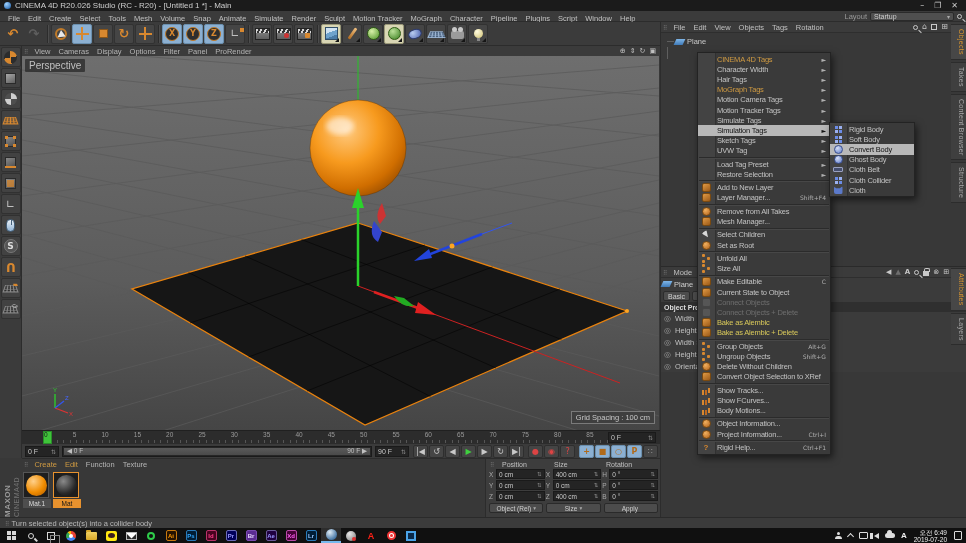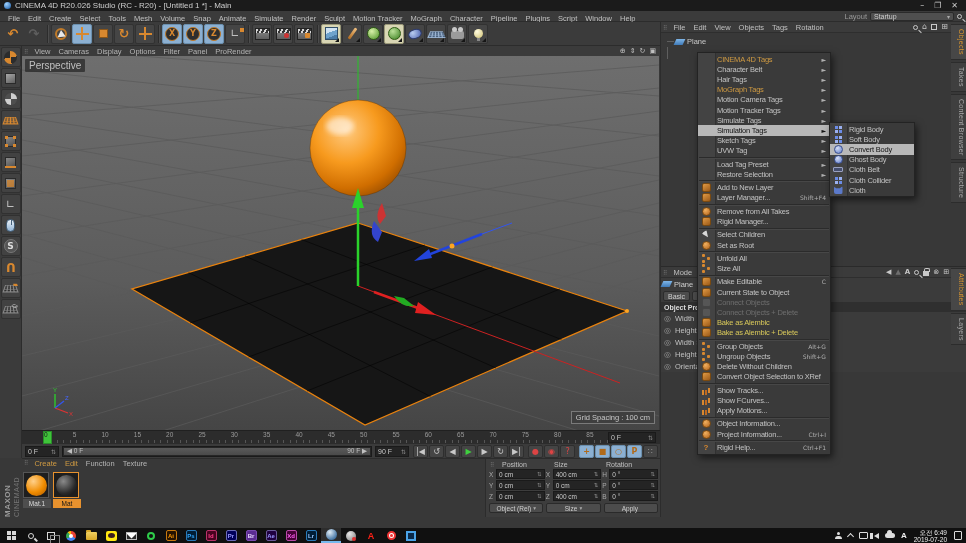--- a/index.html
+++ b/index.html
@@ -103,21 +103,21 @@
 .tpbtn.rec{color:#d44}
 .tpbtn.kf{background:#8cb0d2;border-color:#6a8fae;color:#b06a1a;font-weight:bold}
 .tpbtn.kfoff{color:#999}
 
 
 .branding{left:0;top:458px;width:22px;height:59px;background:#383838;display:flex;justify-content:center;gap:1px;padding-top:3px}
 .branding span{writing-mode:vertical-rl;transform:rotate(180deg);letter-spacing:.5px}
 .brand1{font-size:8px;font-weight:bold;color:#9a9a9a}
 .brand2{font-size:7px;color:#757575}
 .mats{left:22px;top:458px;width:464px;height:59px;background:#383838;border-top:1px solid #2c2c2c;border-right:1px solid #2c2c2c}
-.matmenu{height:10px;display:flex;font-size:7.5px}
+.matmenu{height:10px;display:flex;align-items:center;font-size:7.5px}
 .matmenu .mitem{padding:0 4px;color:#b5b5b5}
 .mitem.tan{color:#cf9a42}
 .matrow{display:flex;padding:3px 0 0 1px}
 .mat{width:28px;margin-right:2px}
 .matthumb{width:26px;height:26px;background:#1e1e1e;border:1px solid #555;display:flex;align-items:center;justify-content:center}
 .matball{width:21px;height:21px;border-radius:50%}
 .ball-orange{background:radial-gradient(circle at 35% 30%,#ffd08a,#f08c00 55%,#a85600)}
 .ball-dark{background:radial-gradient(circle at 35% 30%,#8a8a8a,#2a2a2a 60%,#0a0a0a)}
 .matlbl{margin-top:1px;height:9px;background:#4e4e4e;color:#ddd;font-size:6.5px;text-align:center;line-height:9px;overflow:hidden}
 .mat.selected .matthumb{border:1px solid #e8922e}
@@ -768,20 +768,24 @@
         <span class="vtab">Takes</span>
         <span class="vtab">Content Browser</span>
         <span class="vtab">Structure</span>
       </div>
     <div class="vtabs" style="top:246px">
         <span class="vtab active">Attributes</span>
         <span class="vtab">Layers</span>
       </div>
   </div>
 
+  <div class="abs statusbar">
+    <span class="grip">⠿</span>
+    <span>Turn selected object(s) into a collider body</span>
+  </div>
 
   <div class="abs taskbar">
     <span style="display:flex">
         <span class="tk">
           <span class=" tb-start"></span>
         </span>
         <span class="tk">
           <span class=" tb-search"></span>
         </span>
         <span class="tk">
@@ -877,21 +881,21 @@
           <span class="mi"></span>
         </span>
         <span class="mlabel">CINEMA 4D Tags</span>
         <span class="mright">►</span>
       </div>
 
       <div class="mrow">
         <span class="mic">
           <span class="mi"></span>
         </span>
-        <span class="mlabel">Character Belt</span>
+        <span class="mlabel">Character Width</span>
         <span class="mright">►</span>
       </div>
 
       <div class="mrow">
         <span class="mic">
           <span class="mi"></span>
         </span>
         <span class="mlabel">Hair Tags</span>
         <span class="mright">►</span>
       </div>
@@ -1013,21 +1017,21 @@
           <span class="mi mi-ci-orange"></span>
         </span>
         <span class="mlabel">Remove from All Takes</span>
         <span class="mright"></span>
       </div>
 
       <div class="mrow">
         <span class="mic">
           <span class="mi mi-sq-orange"></span>
         </span>
-        <span class="mlabel">Rigid Manager...</span>
+        <span class="mlabel">Mesh Manager...</span>
         <span class="mright"></span>
       </div>
 
       <div class="mrow sep">
         <span class="mic">
           <span class="mi"></span>
         </span>
         <span class="mlabel"></span>
         <span class="mright"></span>
       </div>
@@ -1189,21 +1193,21 @@
           <span class="mi mi-chart"></span>
         </span>
         <span class="mlabel">Show FCurves...</span>
         <span class="mright"></span>
       </div>
 
       <div class="mrow">
         <span class="mic">
           <span class="mi mi-chart"></span>
         </span>
-        <span class="mlabel">Apply Motions...</span>
+        <span class="mlabel">Body Motions...</span>
         <span class="mright"></span>
       </div>
 
       <div class="mrow sep">
         <span class="mic">
           <span class="mi"></span>
         </span>
         <span class="mlabel"></span>
         <span class="mright"></span>
       </div>

